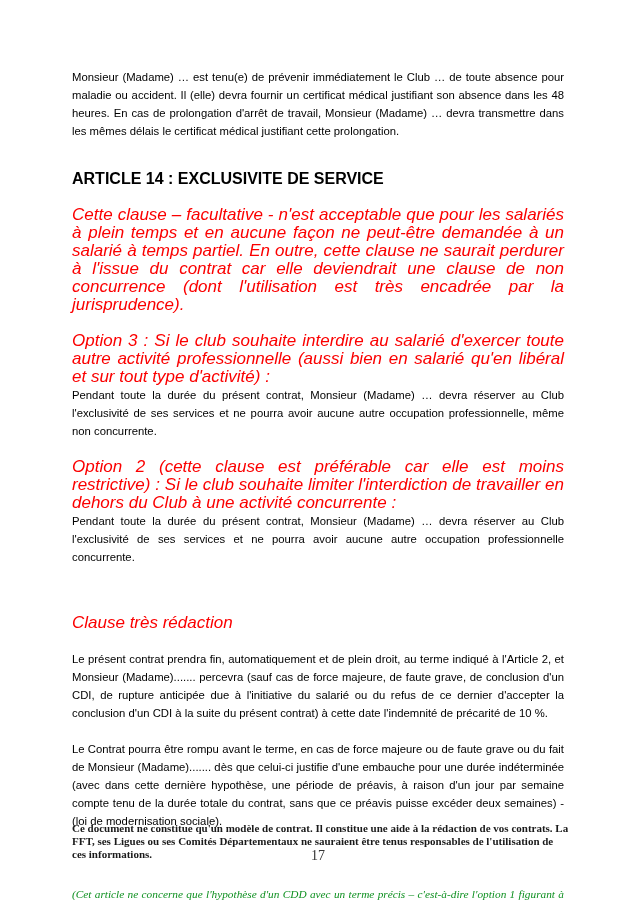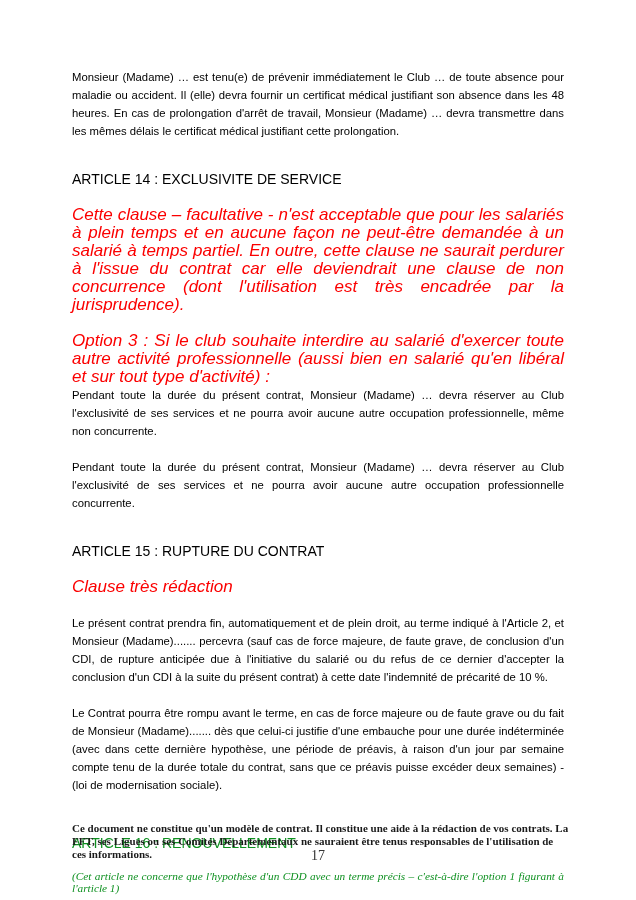--- a/index.html
+++ b/index.html
@@ -37,23 +37,23 @@
   .para {
     font-family: "Liberation Sans", sans-serif;
     font-size: 11.3px;
     line-height: 18px;
     text-align: justify;
     color: #000000;
     margin: 0 0 0 0;
   }
   .heading {
     font-family: "Liberation Sans", sans-serif;
-    font-size: 14px;
+    font-size: 16px;
     line-height: 18px;
-    font-weight: normal;
+    font-weight: bold;
     text-align: left;
     color: #000000;
   }
   .heading.green {
     color: #0e9020;
   }
   .italic-red {
     font-family: "Liberation Sans", sans-serif;
     font-size: 17px;
     line-height: 18px;
@@ -117,42 +117,41 @@
     <p class="italic-red">Cette clause – facultative - n'est acceptable que pour les salariés à plein temps et en aucune façon ne peut-être demandée à un salarié à temps partiel. En outre, cette clause ne saurait perdurer à l'issue du contrat car elle deviendrait une clause de non concurrence (dont l'utilisation est très encadrée par la jurisprudence).</p>
 
     <div class="gap-md"></div>
 
     <p class="italic-red">Option 3 : Si le club souhaite interdire au salarié d'exercer toute autre activité professionnelle (aussi bien en salarié qu'en libéral et sur tout type d'activité) :</p>
 
     <p class="para">Pendant toute la durée du présent contrat, Monsieur (Madame) … devra réserver au Club l'exclusivité de ses services et ne pourra avoir aucune autre occupation professionnelle, même non concurrente.</p>
 
     <div class="gap-md"></div>
 
+    <p class="italic-red">Option 2 (cette clause est préférable car elle est moins restrictive)  : Si le club souhaite limiter l'interdiction de travailler en dehors du Club à une activité concurrente :</p>
 
     <p class="para">Pendant toute la durée du présent contrat, Monsieur (Madame) … devra réserver au Club l'exclusivité de ses services et ne pourra avoir aucune autre occupation professionnelle concurrente.</p>
 
     <div class="gap-lg"></div>
 
-    <h2 class="heading">ARTICLE 15 : RUPTURE DU CONTRAT</h2>
 
     <div class="gap-md"></div>
 
     <p class="italic-red">Clause très rédaction</p>
 
     <div class="gap-md"></div>
 
     <p class="para">Le présent contrat prendra fin, automatiquement et de plein droit, au terme indiqué à l'Article 2, et Monsieur (Madame)....... percevra (sauf cas de force majeure, de faute grave, de conclusion d'un CDI, de rupture anticipée due à l'initiative du salarié ou du refus de ce dernier d'accepter la conclusion d'un CDI à la suite du présent contrat) à cette date l'indemnité de précarité de 10 %.</p>
 
     <div class="gap-md"></div>
 
     <p class="para">Le Contrat pourra être rompu avant le terme, en cas de force majeure ou de faute grave ou du fait de Monsieur (Madame)....... dès que celui-ci justifie d'une embauche pour une durée indéterminée (avec dans cette dernière hypothèse, une période de préavis, à raison d'un jour par semaine compte tenu de la durée totale du contrat, sans que ce préavis puisse excéder deux semaines) - (loi de modernisation sociale).</p>
 
     <div class="gap-xl"></div>
 
-    <h2 class="heading green">ARTICLE 16 : RENOUVELLEMENT</h2>
 
     <div class="gap-md"></div>
 
     <p class="italic-green">(Cet article ne concerne que l'hypothèse d'un CDD avec un terme précis – c'est-à-dire l'option 1 figurant à l'article 1)</p>
 
   </div>
 
   <div class="footer">
     <p class="footer-note">Ce document ne constitue qu'un modèle de contrat. Il constitue une aide à la rédaction de vos contrats. La FFT, ses Ligues ou ses Comités Départementaux ne sauraient être tenus responsables de l'utilisation de ces informations.</p>
   </div>

